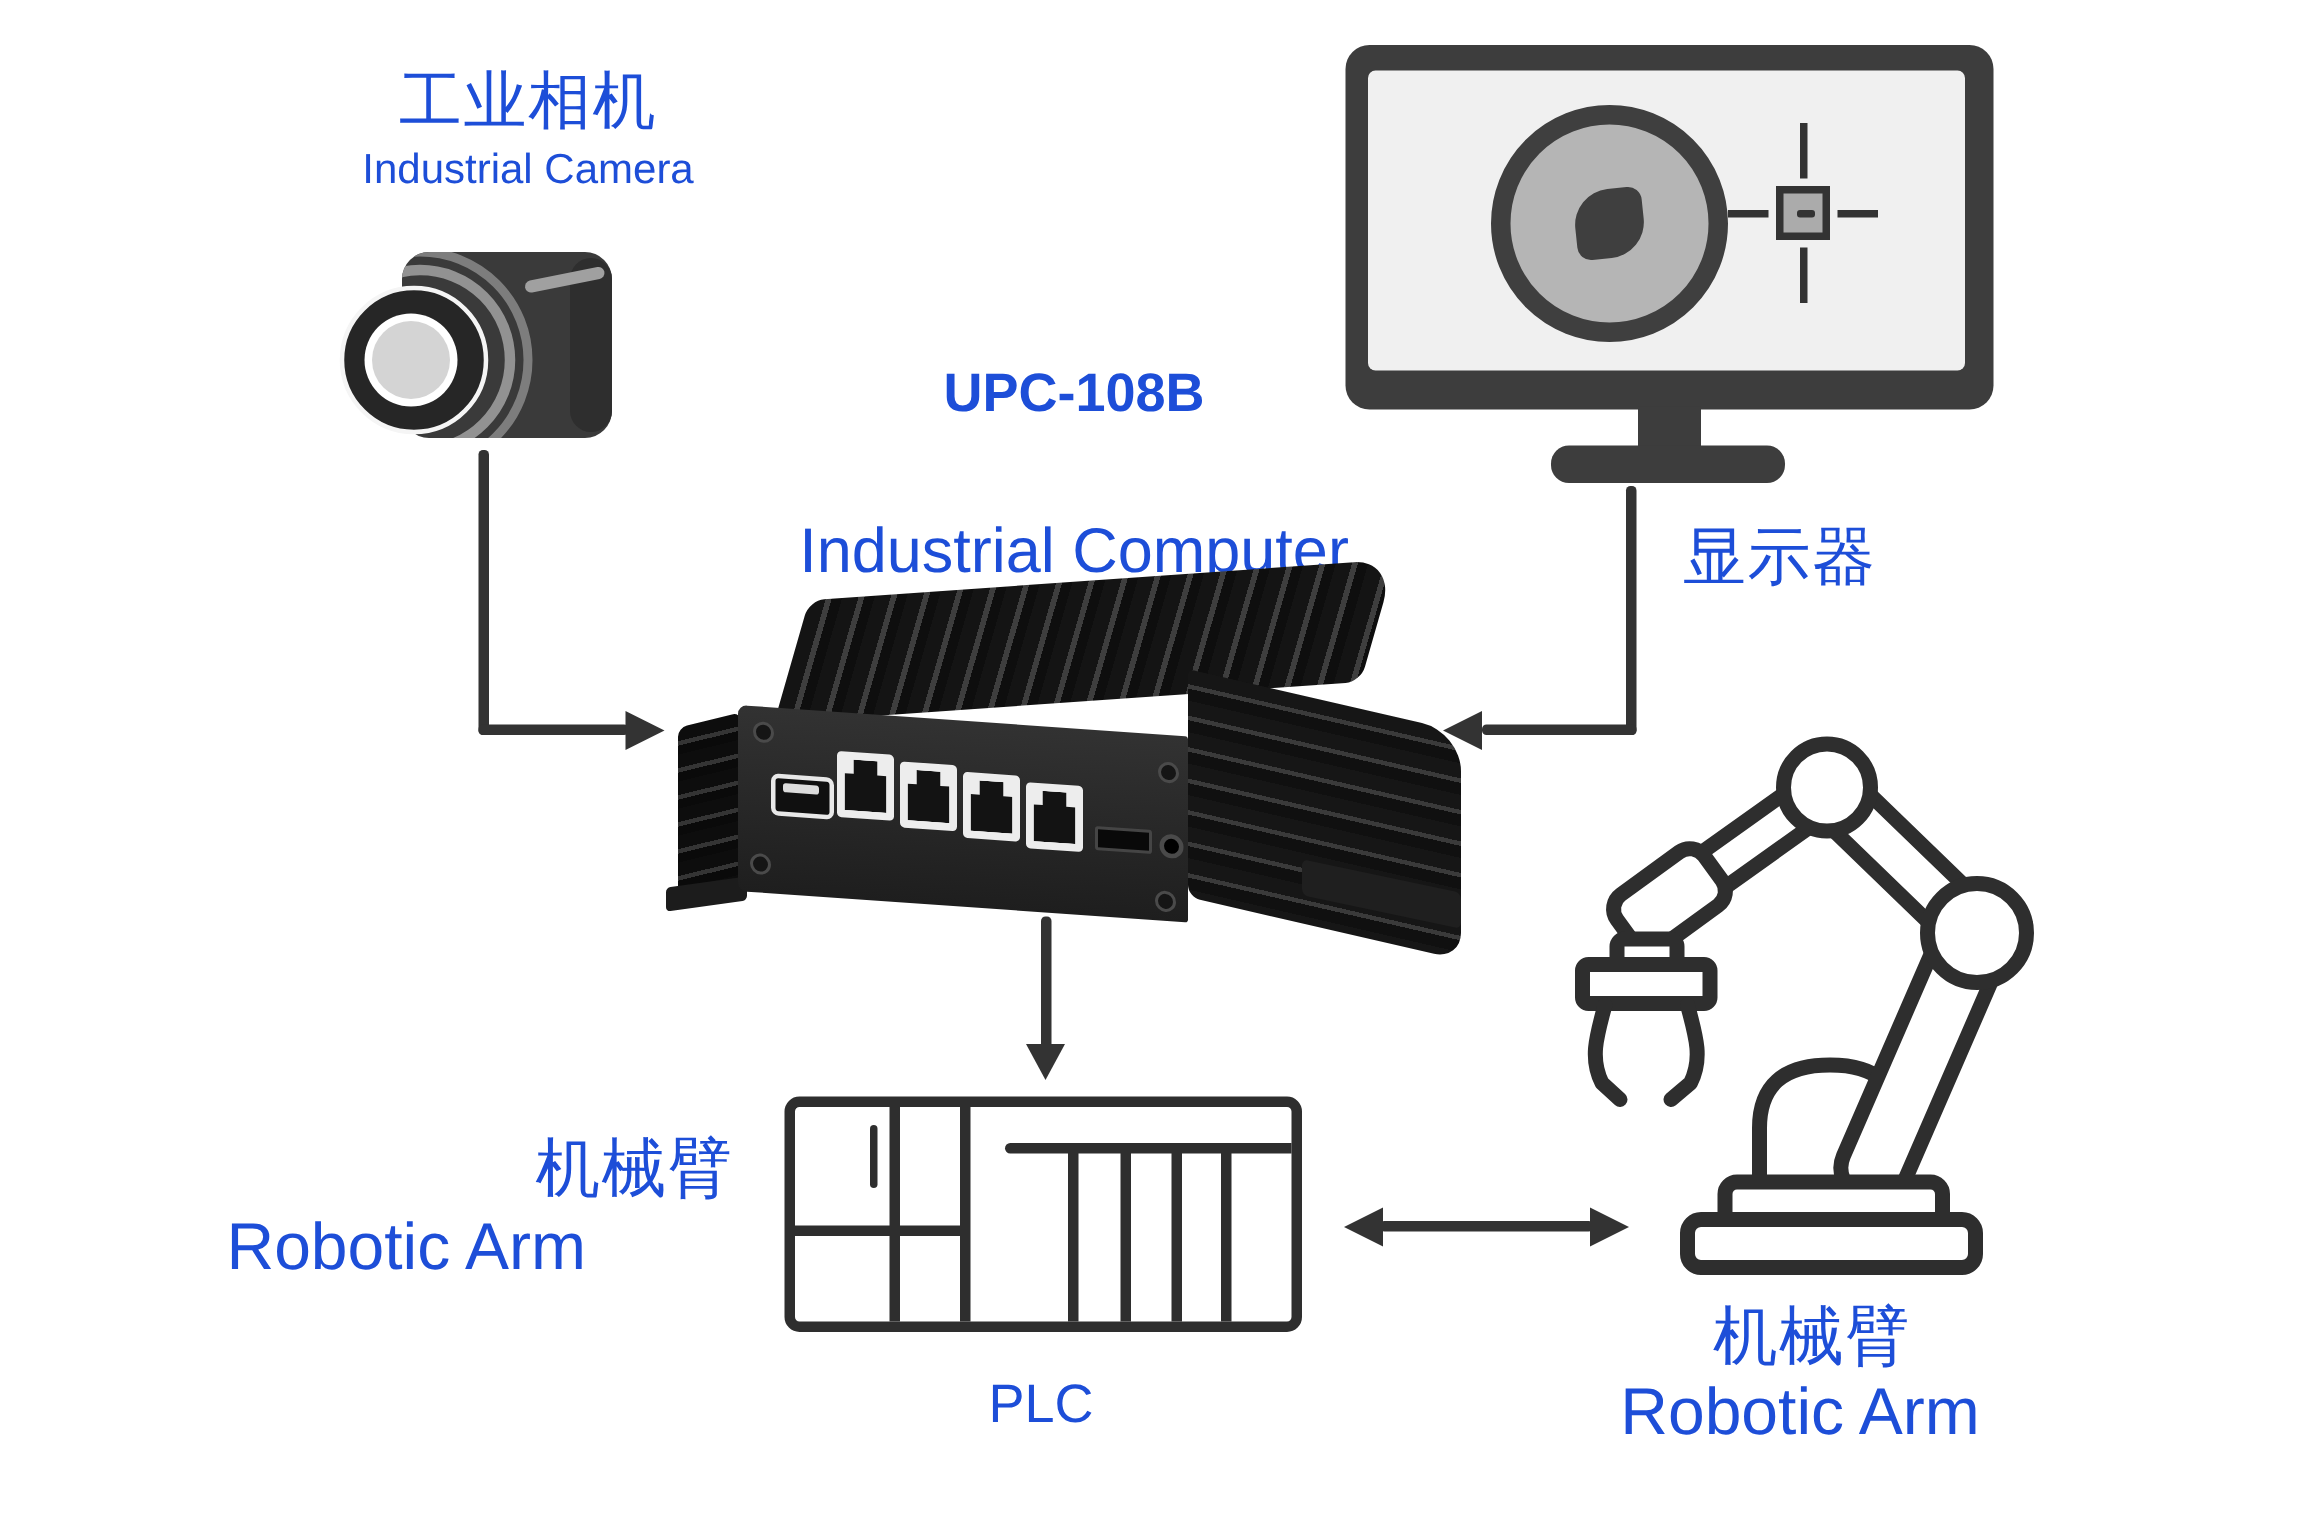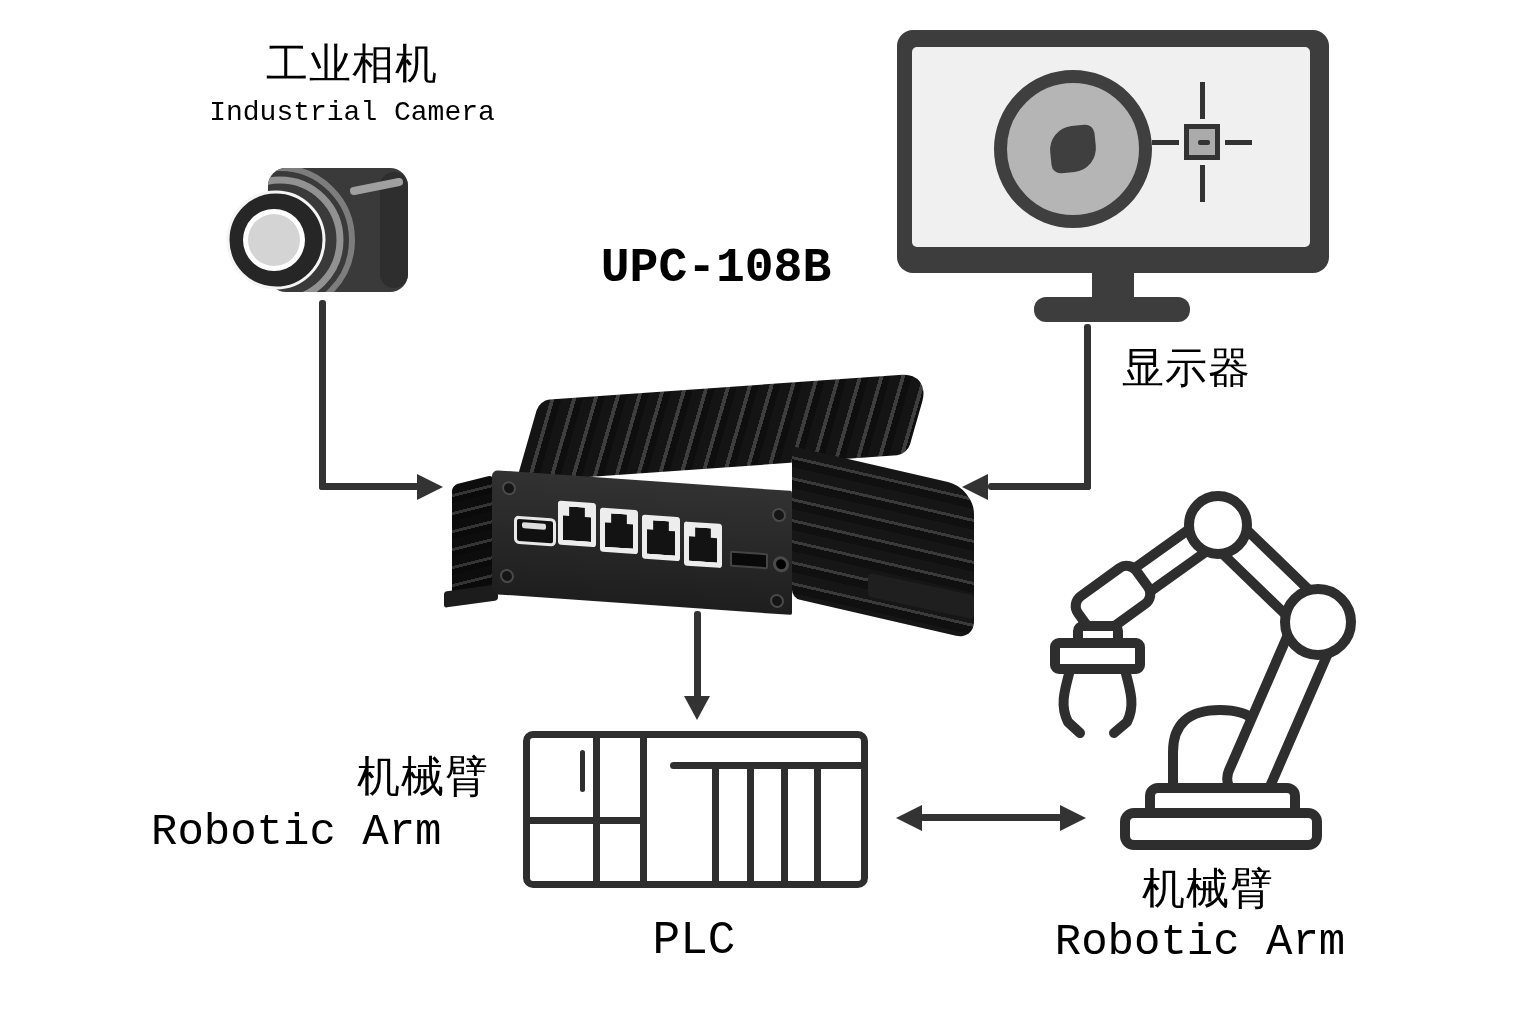--- a/index.html
+++ b/index.html
@@ -1,25 +1,25 @@
 <!DOCTYPE html>
 <html><head>
 <meta charset="utf-8">
 <style>
   html,body{margin:0;padding:0;background:#ffffff;}
   .canvas{position:relative;width:1536px;height:1024px;background:#ffffff;overflow:hidden;
           font-family:"Liberation Sans", sans-serif;color:#2e2e2e;}
-  .lbl{position:absolute;color:#000000;white-space:nowrap;line-height:1.1;font-family:Liberation Mono, monospace;}
+  .lbl{position:absolute;color:#1d4ed8;white-space:nowrap;line-height:1.1;}
   .zh{font-size:42px;letter-spacing:1px;}
   .en{font-size:28px;}
   .en-lg{font-size:42px;}
   .cx{transform:translateX(-50%);}
   .rx{transform:translateX(-100%);}
-  .title{font-size:48px;font-weight:700;}
-  .plc-caption{font-size:46px;}
+  .title{font-size:36px;font-weight:700;}
+  .plc-caption{font-size:36px;}
 
   
   .line{position:absolute;background:#333333;border-radius:3px;}
   .head{position:absolute;width:0;height:0;}
   .head.right{border-top:13px solid transparent;border-bottom:13px solid transparent;border-left:26px solid #333333;}
   .head.left{border-top:13px solid transparent;border-bottom:13px solid transparent;border-right:26px solid #333333;}
   .head.down{border-left:13px solid transparent;border-right:13px solid transparent;border-top:24px solid #333333;}
 
   
   .monitor-frame{position:absolute;left:897px;top:30px;width:432px;height:243px;background:#3d3d3d;border-radius:16px;}
@@ -96,20 +96,21 @@
     <circle cx="46" cy="82" r="26" fill="#d4d4d4"></circle>
   </svg>
 
   <div>
     <div class="line" style="left:319px;top:300px;width:7px;height:190px;"></div>
     <div class="line" style="left:319px;top:483px;width:100px;height:7px;"></div>
     <div class="head right" style="left:417px;top:474px;"></div>
   </div>
 
   <div class="lbl title cx" style="left:716px;top:242px;">UPC-108B</div>
+  <div class="lbl en-lg cx" style="left:716px;top:344px;">Industrial Computer</div>
 
   <div class="pc">
     <div class="pc-finsleft"></div>
     <div class="pc-top"></div>
     <div class="pc-side"></div>
     <div class="pc-ear-l"></div>
     <div class="pc-ear-r"></div>
     <div class="pc-front">
       <div class="screw" style="left:10px;top:10px;"></div>
       <div class="screw" style="left:280px;top:18px;"></div>

